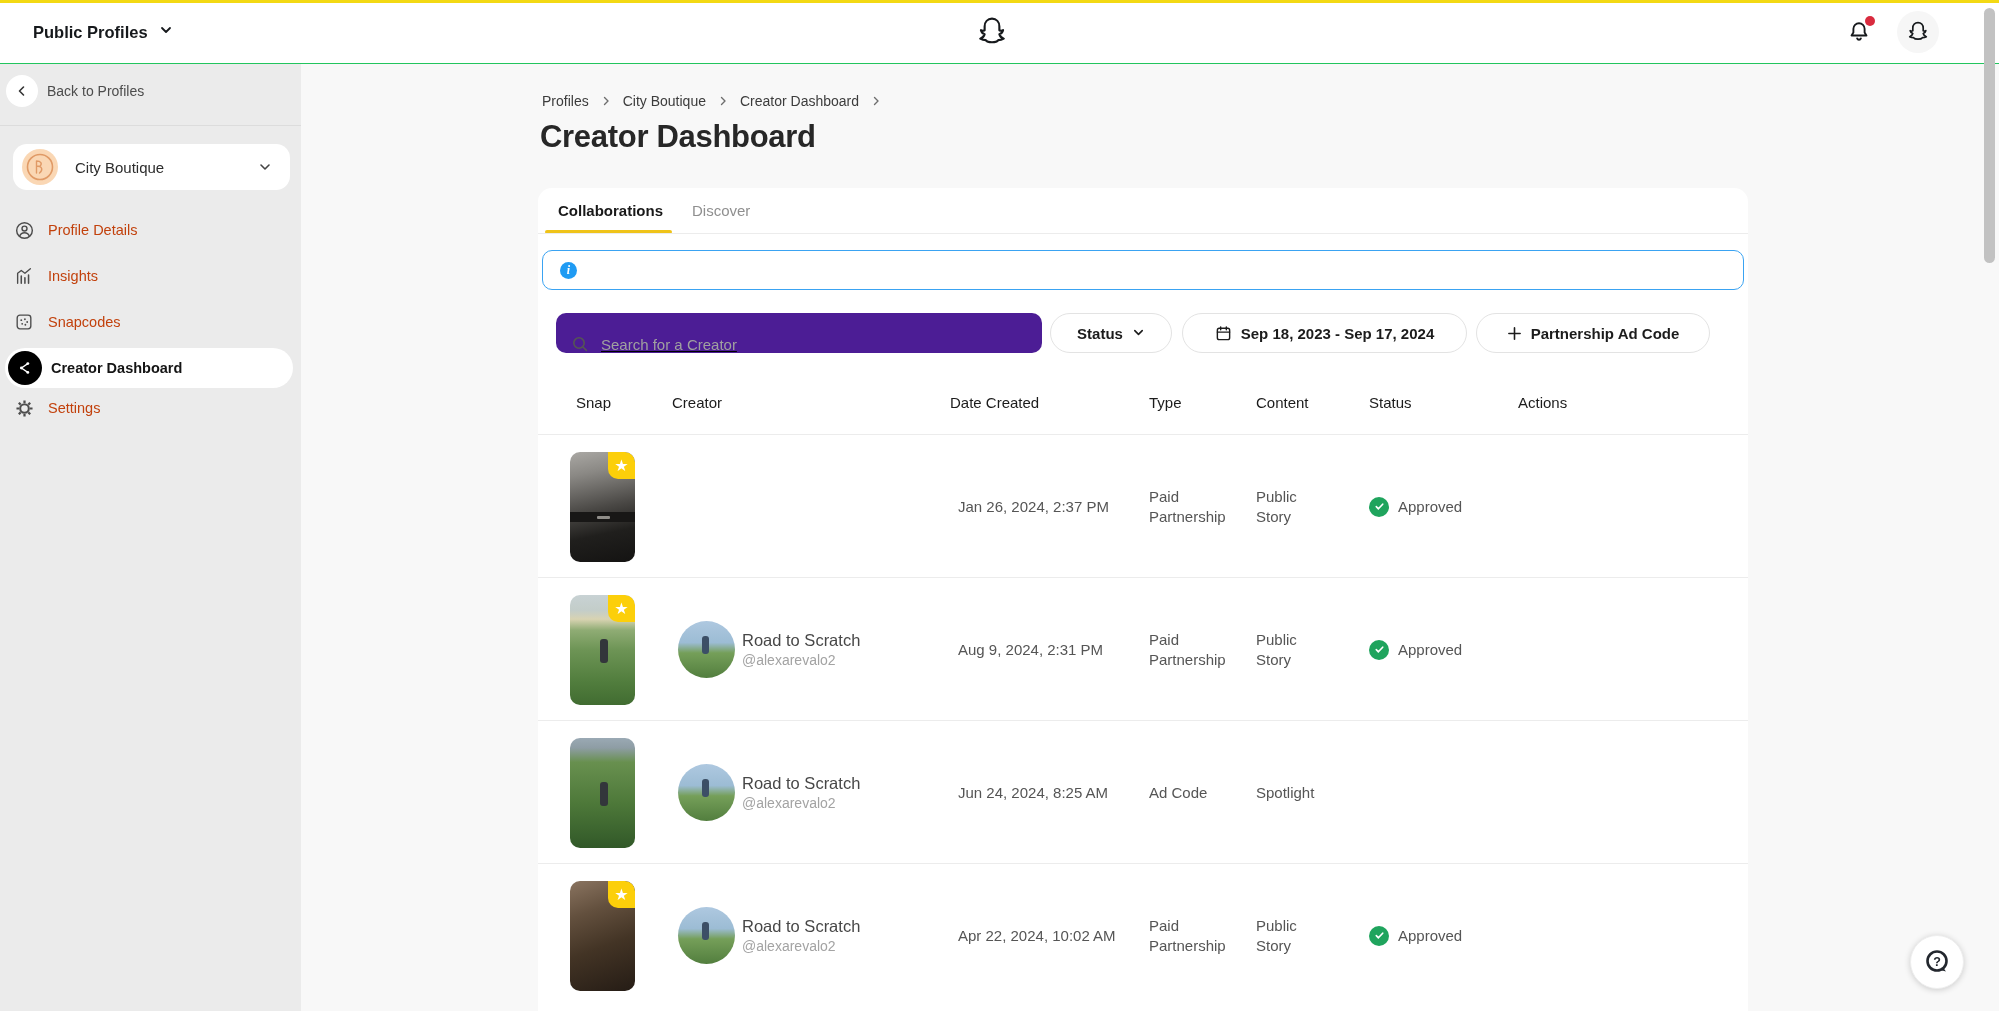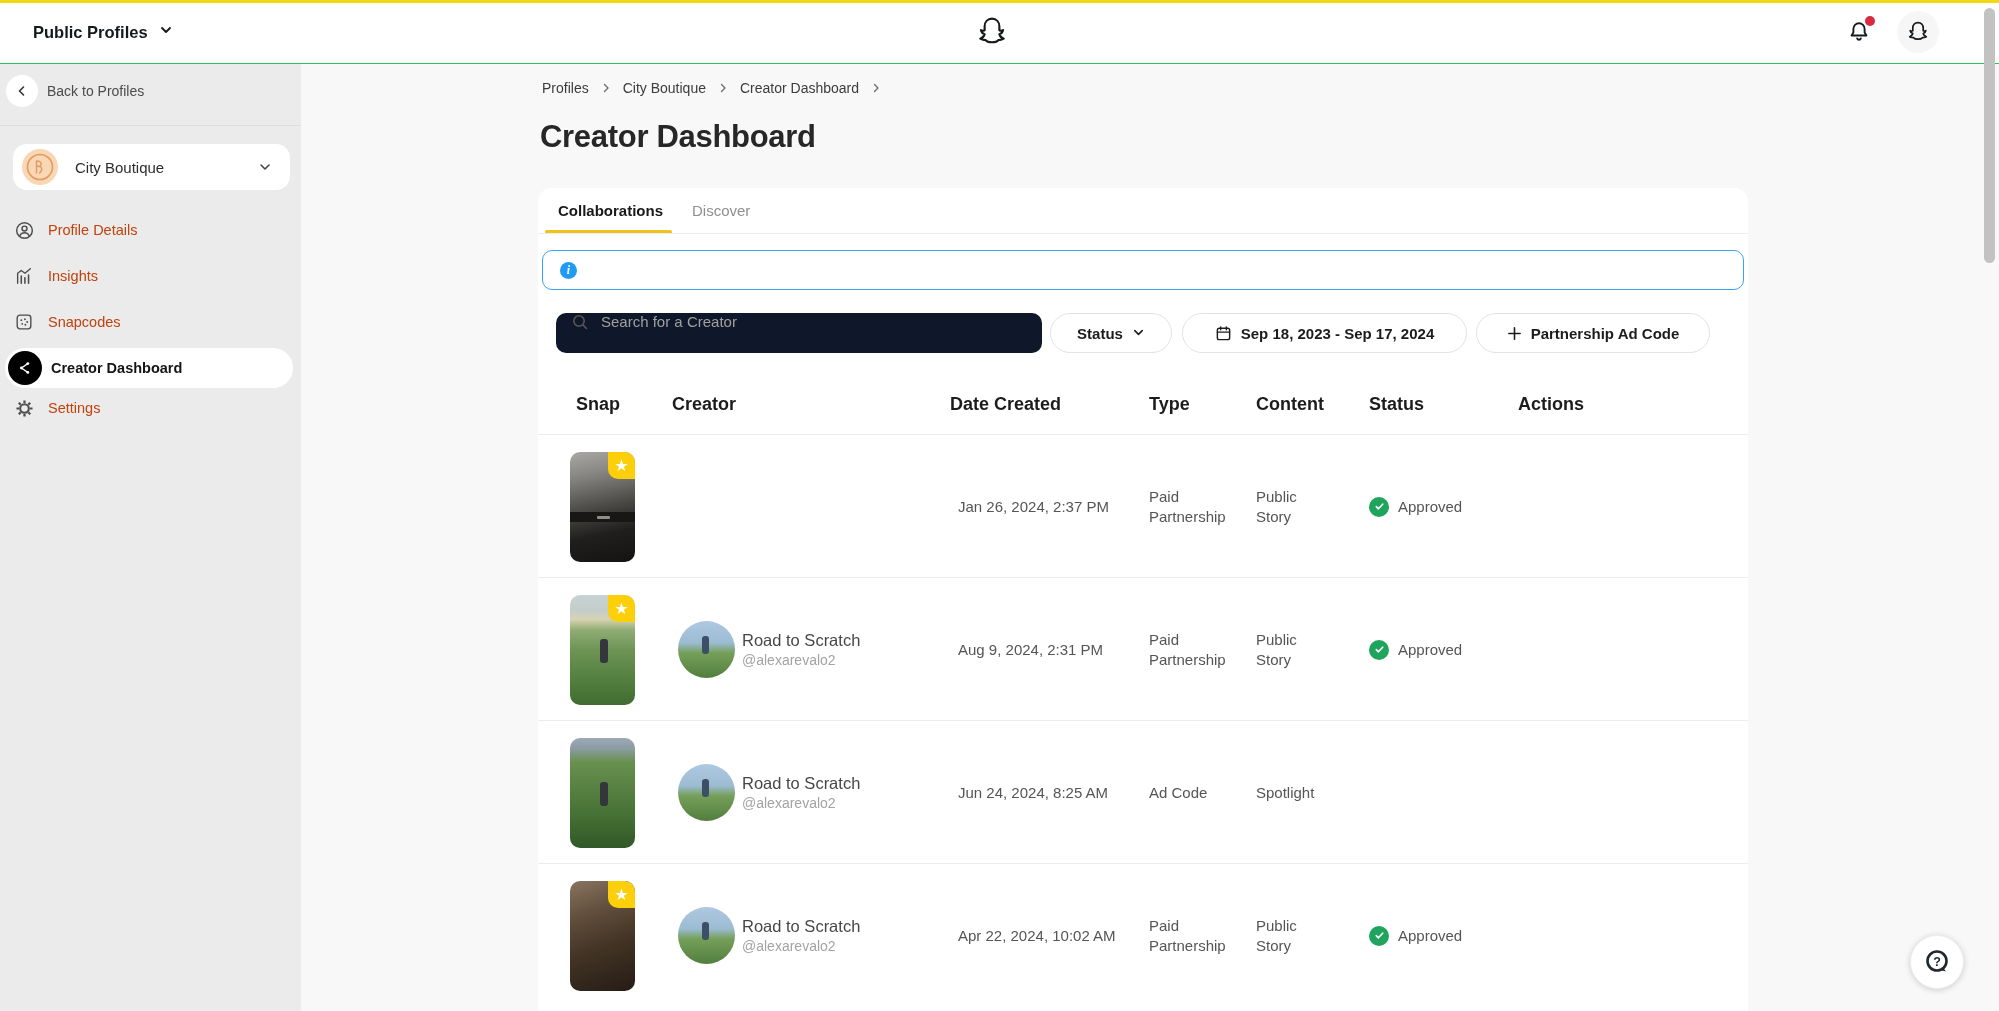--- a/index.html
+++ b/index.html
@@ -28,44 +28,44 @@
   .profile-chevron { position:absolute; right:18px; top:16px; }
   .menu { position:absolute; left:0; top:143px; width:301px; }
   .menu-item { position:relative; height:46px; display:flex; align-items:center; }
   .menu-icon { width:34px; display:flex; justify-content:center; margin-left:7px; }
   .menu-label { margin-left:7px; font-size:14.5px; color:#c2410c; }
   .menu-item.active { background:#fff; border-radius:23px; margin:0 8px 0 5px; height:40px; top:3px; }
   .menu-item.active .menu-icon { margin-left:3px; }
   .share-circle { width:34px; height:34px; border-radius:50%; background:#000; display:flex; align-items:center; justify-content:center; }
   .menu-item.active .menu-label { font-weight:700; color:#141414; margin-left:9px; }
 
-  .breadcrumb { position:absolute; left:542px; top:80px; display:flex; align-items:center; gap:12px; font-size:14px; color:#3c3c3c; }
+  .breadcrumb { position:absolute; left:542px; top:93px; display:flex; align-items:center; gap:12px; font-size:14px; color:#3c3c3c; }
   .crumb-sep { display:flex; align-items:center; }
   .page-title { position:absolute; left:540px; top:119px; font-size:31px; font-weight:800; color:#272727; letter-spacing:-0.3px; }
 
   .card { position:absolute; left:538px; top:188px; width:1210px; height:880px; background:#fff; border-radius:14px; }
   .tab { position:absolute; top:14px; font-size:15px; }
   .tab1 { left:20px; font-weight:700; color:#191919; }
   .tab2 { left:154px; color:#8f8f8f; }
   .tab-underline { position:absolute; left:7px; top:42px; width:127px; height:4px; background:#EFC319; border-radius:2px; }
   .tabs-divider { position:absolute; left:0; top:45px; width:1210px; height:1px; background:#ececec; }
 
   .banner { position:absolute; left:4px; top:62px; width:1202px; height:40px; border:1.5px solid #3aa3f2; border-radius:10px; background:#fff; display:flex; align-items:center; }
   .info-circle { width:17px; height:17px; border-radius:50%; background:#1f9bf3; color:#fff; font-size:12px; font-weight:700; display:flex; align-items:center; justify-content:center; margin-left:17px; font-family:"Liberation Serif", serif; font-style:italic; }
   .banner-text { margin-left:16px; font-size:13.5px; font-weight:700; color:#161616; letter-spacing:.1px; }
 
-  .searchbox { position:absolute; left:18px; top:125px; width:486px; height:40px; background:#0f172a; border-radius:10px; display:flex; align-items:flex-start; }
+  .searchbox { position:absolute; left:18px; top:125px; width:486px; height:40px; background:#4c1d95; border-radius:10px; display:flex; align-items:flex-end;text-decoration:underline; }
   .search-placeholder { margin-left:12px; font-size:15px; color:#a0a0a0; }
   .search-icon-wrap { margin-left:15px; display:flex; }
   .pill-btn { position:absolute; top:125px; height:40px; background:#fff; border:1.5px solid #e3e3e3; border-radius:21px; display:flex; align-items:center; justify-content:center; gap:9px; font-size:15px; font-weight:700; color:#1c1c1c; }
   .btn-status { left:512px; width:122px; }
   .btn-date { left:644px; width:285px; }
   .btn-adcode { left:938px; width:234px; }
 
-  .thead { position:absolute; top:206px; left:0; width:1210px; height:26px; font-size:18px; font-weight:700; color:#1c1c1c; }
+  .thead { position:absolute; top:206px; left:0; width:1210px; height:26px; font-size:15px; font-weight:400; color:#1c1c1c; }
   .th { position:absolute; top:0; }
   .head-divider { position:absolute; left:0; top:246px; width:1210px; height:1px; background:#ececec; }
 
   .rows { position:absolute; left:0; top:247px; width:1210px; }
   .row { position:relative; width:1210px; height:143px; border-bottom:1px solid #ececec; }
   .cell { position:absolute; top:0; height:143px; display:flex; align-items:center; }
   .c-snap { left:32px; }
   .c-avatar { left:140px; }
   .c-name { left:204px; }
   .c-date { left:420px; }

